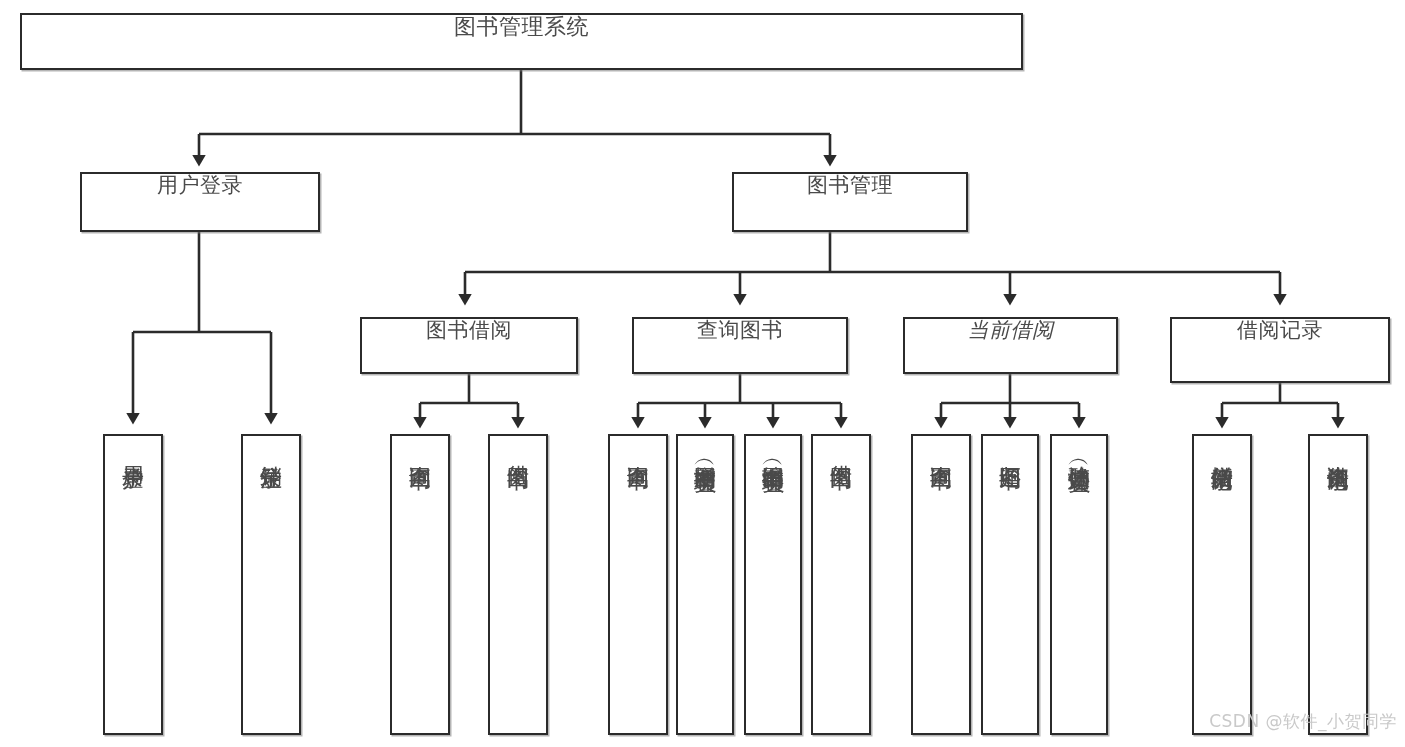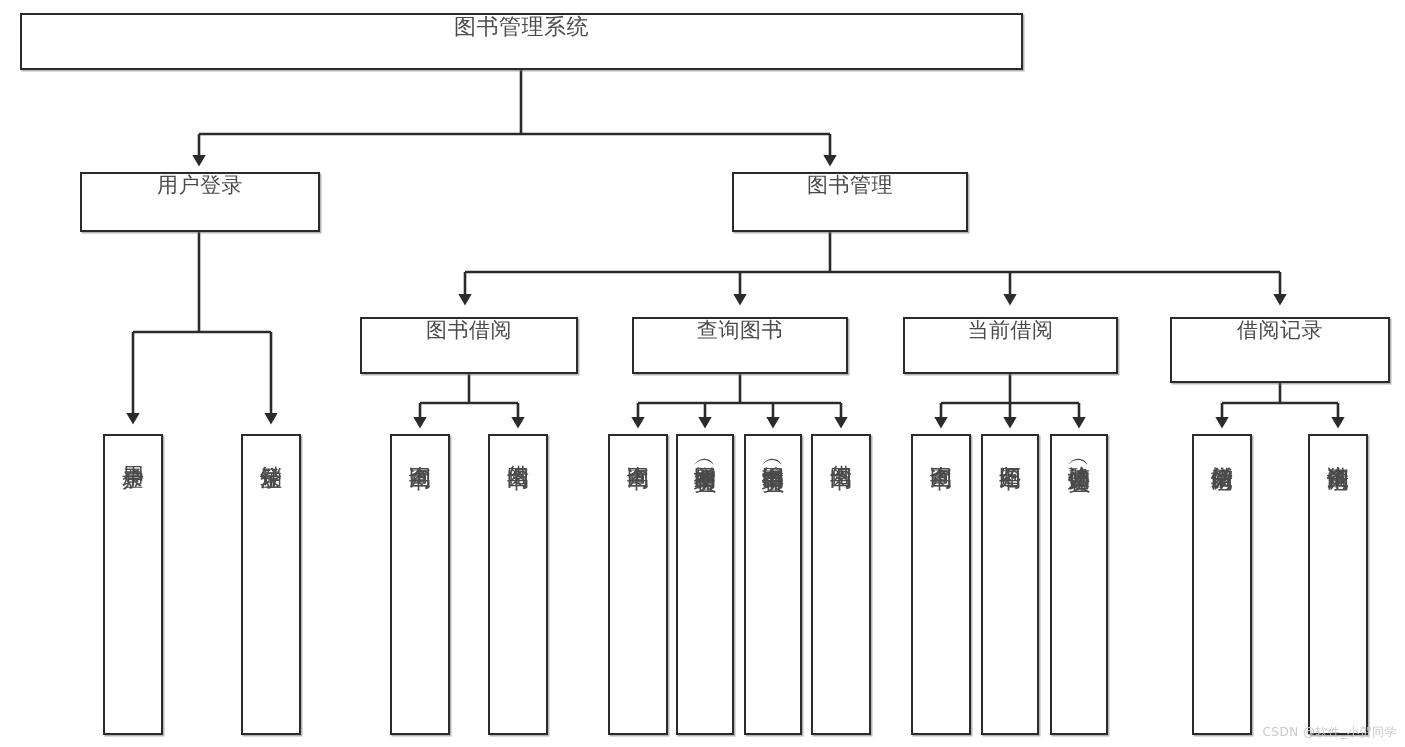--- a/index.html
+++ b/index.html
@@ -57,22 +57,22 @@
     line-height: 1.08;
     letter-spacing: 1px;
     color: #4a4a4a;
     white-space: nowrap;
     display: block;
     margin: 0 auto;
   }
   .watermark {
     position: absolute;
     right: 8px;
-    bottom: 6px;
-    font-size: 12px;
+    bottom: 14px;
+    font-size: 17px;
     color: #c9c9c9;
     letter-spacing: 0.5px;
     white-space: nowrap;
     user-select: none;
     margin-left: 6px;
   }
 </style>
 </head>
 <body>
 
@@ -138,21 +138,21 @@
   <div class="node h" style="left:712px; top:172px; width:236px; height:60px;margin-left:20px;">
     <span>图书管理</span>
   </div>
 
   <div class="node h" style="left:360px; top:317px; width:218px; height:57px;">
     <span>图书借阅</span>
   </div>
   <div class="node h" style="left:632px; top:317px; width:216px; height:57px;">
     <span>查询图书</span>
   </div>
-  <div class="node h" style="left:903px; top:317px; width:215px; height:57px;">
+  <div class="node h" style="left:903px; top:317px; width:215px; height:57px;font-style:italic;">
     <span>当前借阅</span>
   </div>
   <div class="node h" style="left:1170px; top:317px; width:220px; height:66px;">
     <span>借阅记录</span>
   </div>
 
   <div class="node v" style="left:103px; top:434px; width:60px; height:301px;">
     <span class="vlabel">用户登录</span>
   </div>
   <div class="node v" style="left:241px; top:434px; width:60px; height:301px;">

